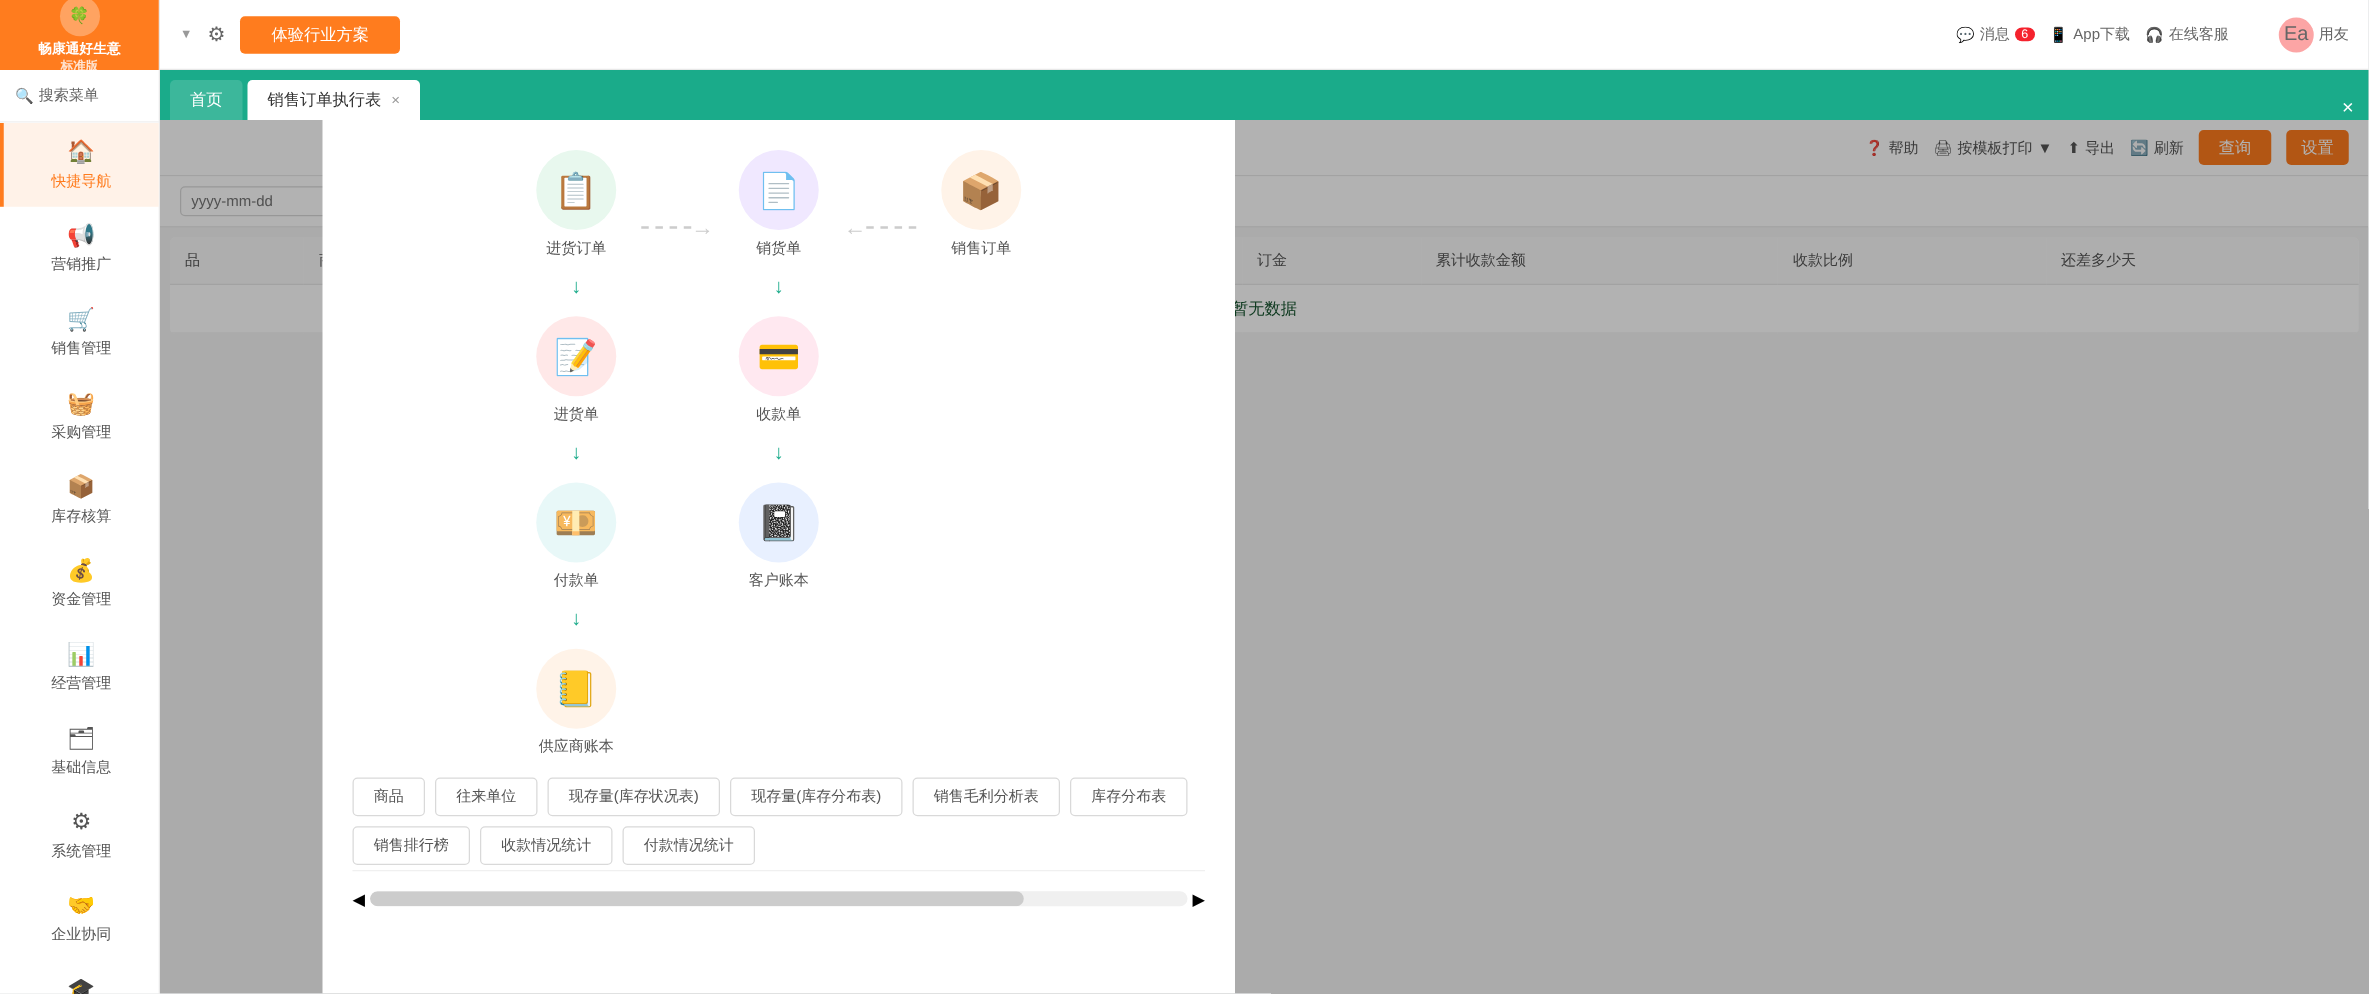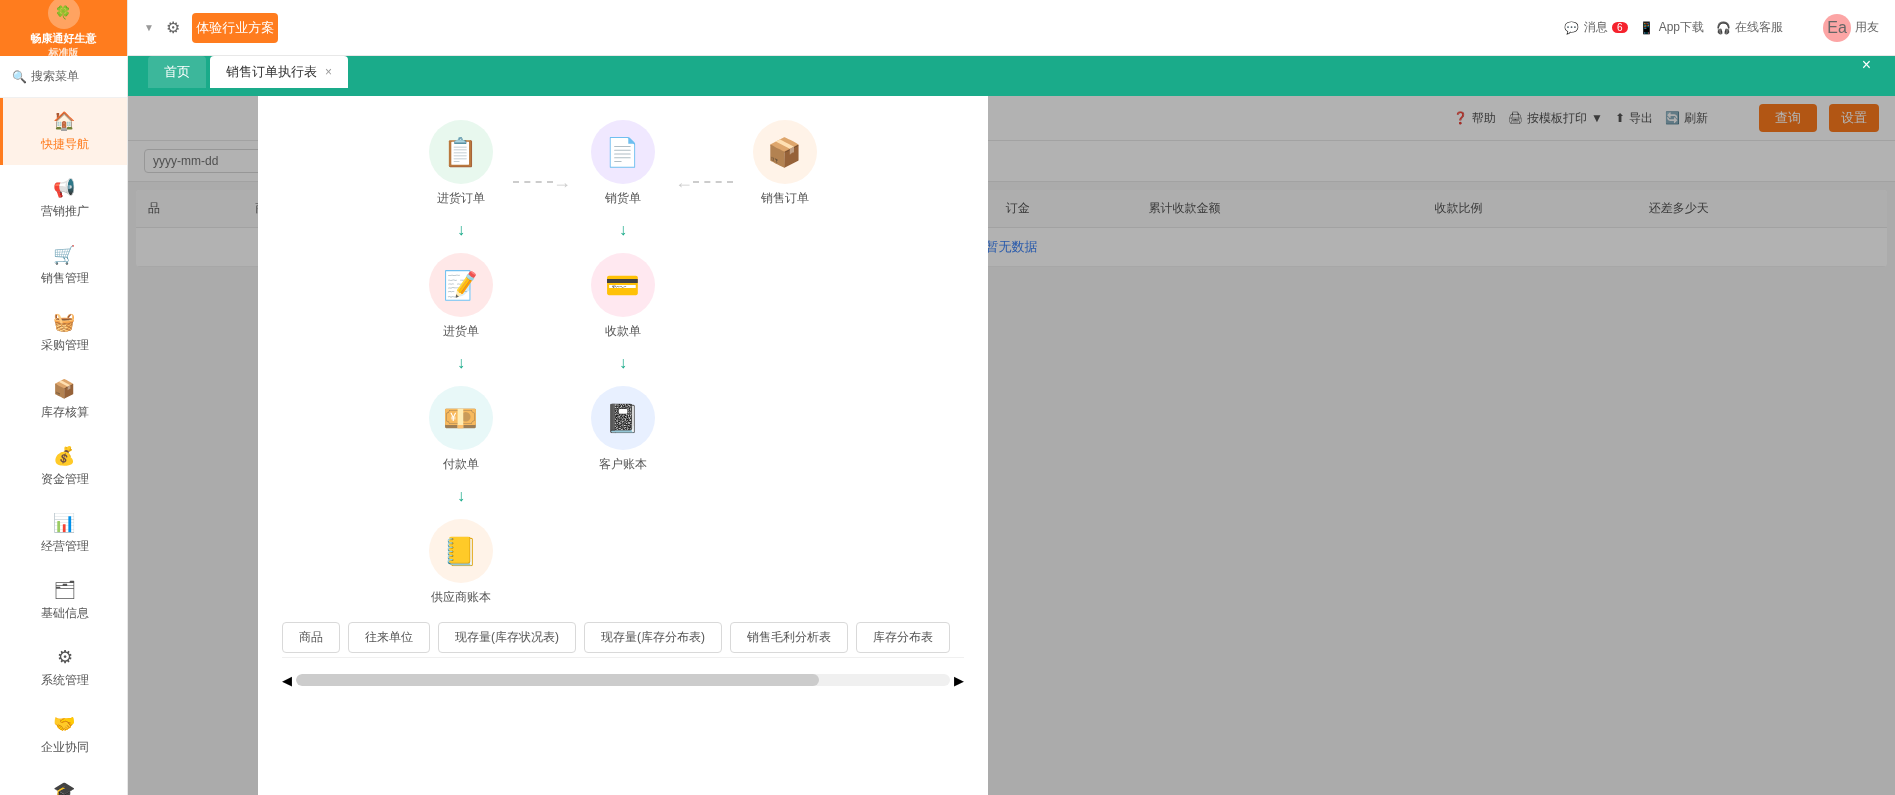--- a/index.html
+++ b/index.html
@@ -21,56 +21,56 @@
     .sidebar-item-icon { font-size: 18px; }
 
     
     .main-content { flex: 1; display: flex; flex-direction: column; overflow: hidden; }
 
     
     .top-header { height: 56px; background: #fff; display: flex; align-items: center; padding: 0 16px; border-bottom: 1px solid #e8e8e8; gap: 12px; }
     .header-title { font-size: 14px; color: #333; flex: 1; }
     .header-action-item { display: flex; align-items: center; gap: 4px; color: #666; font-size: 12px; cursor: pointer; }
     .badge { background: #f5222d; color: #fff; border-radius: 10px; padding: 0 5px; font-size: 10px; min-width: 16px; text-align: center; }
-    .btn-experience { background: #ff7c1e; color: #fff; border: none; border-radius: 4px; padding: 6px 4px; cursor: pointer; font-size: 13px; }
+    .btn-experience { background: #ff7c1e; color: #fff; border: none; border-radius: 4px; padding: 6px 25px; cursor: pointer; font-size: 13px; }
     .gear-btn { background: none; border: none; cursor: pointer; color: #666; font-size: 16px; }
     .dropdown-arrow { font-size: 10px; color: #999; }
     .avatar { width: 28px; height: 28px; border-radius: 50%; background: #fca5a5; display: flex; align-items: center; justify-content: center; color: #666; font-size: 16px; margin-left: 28px; }
 
     
-    .tab-bar { height: 40px; background: #1aab8a; display: flex; align-items: flex-start; padding: 0 20px; gap: 4px; }
+    .tab-bar { height: 40px; background: #1aab8a; display: flex; align-items: flex-end; padding: 0 8px; gap: 4px; }
     .tab { height: 32px; padding: 0 16px; display: flex; align-items: center; gap: 8px; cursor: pointer; font-size: 13px; border-radius: 4px 4px 0 0; }
     .tab.home { background: rgba(255,255,255,0.15); color: #fff; }
     .tab.active { background: #fff; color: #333; }
     .tab-close { color: #999; font-size: 12px; cursor: pointer; }
     .tab-spacer { flex: 1; }
     .tab-close-all { color: #fff; cursor: pointer; font-size: 16px; margin-right: 4px; }
 
     
     .page-body { flex: 1; background: #f5f5f5; position: relative; overflow: hidden; }
 
     
     .page-toolbar { background: #fff; padding: 8px 16px; display: flex; align-items: center; gap: 12px; border-bottom: 1px solid #e8e8e8; }
     .toolbar-btn { display: flex; align-items: center; gap: 4px; color: #555; font-size: 12px; cursor: pointer; }
     .toolbar-spacer { flex: 1; }
-    .query-btn { background: #ff7c1e; color: #fff; border: none; border-radius: 4px; padding: 5px 16px; cursor: pointer; font-size: 13px; margin-left: 39px; }
+    .query-btn { background: #ff7c1e; color: #fff; border: none; border-radius: 4px; padding: 5px 16px; cursor: pointer; font-size: 13px; }
     .setting-btn { background: #ff7c1e; color: #fff; border: none; border-radius: 4px; padding: 5px 12px; cursor: pointer; font-size: 13px; }
 
     
     .filter-row { background: #fff; padding: 8px 16px; display: flex; align-items: center; gap: 20px; border-bottom: 1px solid #e8e8e8; flex-wrap: wrap; }
     .filter-item { display: flex; align-items: center; gap: 4px; font-size: 12px; color: #666; }
     .filter-input { border: 1px solid #d9d9d9; border-radius: 4px; padding: 4px 8px; font-size: 12px; width: 120px; color: #999; }
     .filter-select { border: 1px solid #d9d9d9; border-radius: 4px; padding: 4px 8px; font-size: 12px; width: 140px; color: #999; }
     .more-conditions { color: #1aab8a; font-size: 12px; cursor: pointer; }
 
     
     .table-container { background: #fff; margin: 8px; border-radius: 4px; overflow: auto; }
     .data-table { width: 100%; border-collapse: collapse; font-size: 12px; }
     .data-table th { background: #fafafa; padding: 10px 12px; text-align: left; color: #555; font-weight: 500; border-bottom: 1px solid #e8e8e8; white-space: nowrap; }
-    .data-table td { padding: 10px 12px; border-bottom: 1px solid #f0f0f0; color: #3b82f6; white-space: nowrap; }
+    .data-table td { padding: 10px 12px; border-bottom: 1px solid #f0f0f0; color: #14532d; white-space: nowrap; }
     .empty-data { text-align: center; padding: 60px; color: #999; font-size: 13px; }
 
     
     .overlay { position: absolute; top: 0; left: 0; right: 0; bottom: 0; background: rgba(0,0,0,0.3); z-index: 10; display: flex; justify-content: flex-start; align-items: flex-start; padding-top: 0; }
 
     
     .popup { background: #fff; width: 730px; margin: 0 auto; position: absolute; left: 130px; top: 0; bottom: 0; overflow-y: auto; z-index: 11; padding: 24px; }
     .popup-flow { display: flex; align-items: flex-start; justify-content: center; gap: 0; }
     .flow-col { display: flex; flex-direction: column; align-items: center; gap: 12px; }
     .flow-arrow-v { color: #1aab8a; font-size: 16px; text-align: center; margin: 2px 0; }
@@ -332,20 +332,25 @@
 
           <div class="common-functions">
             <div class="func-btns">
               <button class="func-btn">商品</button>
               <button class="func-btn">往来单位</button>
               <button class="func-btn">现存量(库存状况表)</button>
               <button class="func-btn">现存量(库存分布表)</button>
               <button class="func-btn">销售毛利分析表</button>
               <button class="func-btn">库存分布表</button>
             </div>
+            <div class="func-btns" style="margin-top:8px;">
+              <button class="func-btn">销售排行榜</button>
+              <button class="func-btn">收款情况统计</button>
+              <button class="func-btn">付款情况统计</button>
+            </div>
           </div>
 
           <div class="popup-scroll-area">
             <div class="scrollbar-nav">
               <span>◀</span>
               <div style="flex:1;margin:0 4px;">
                 <div class="scrollbar-h">
                   <div class="scrollbar-thumb"></div>
                 </div>
               </div>

